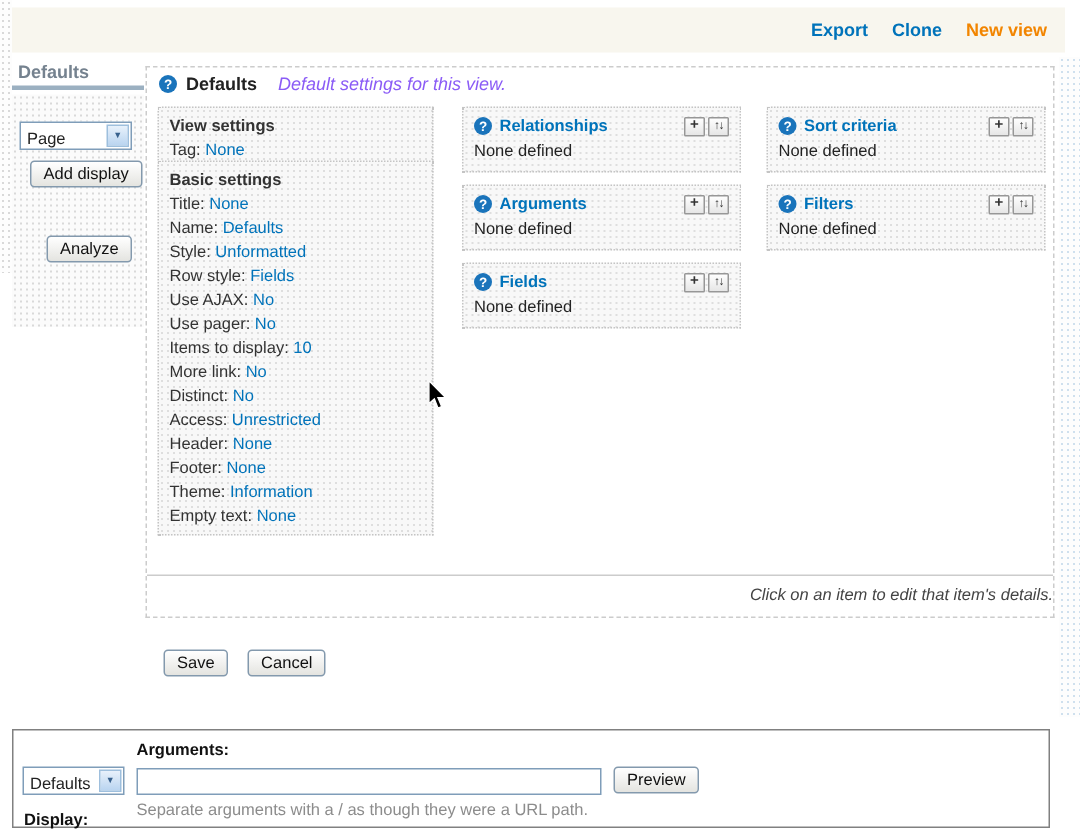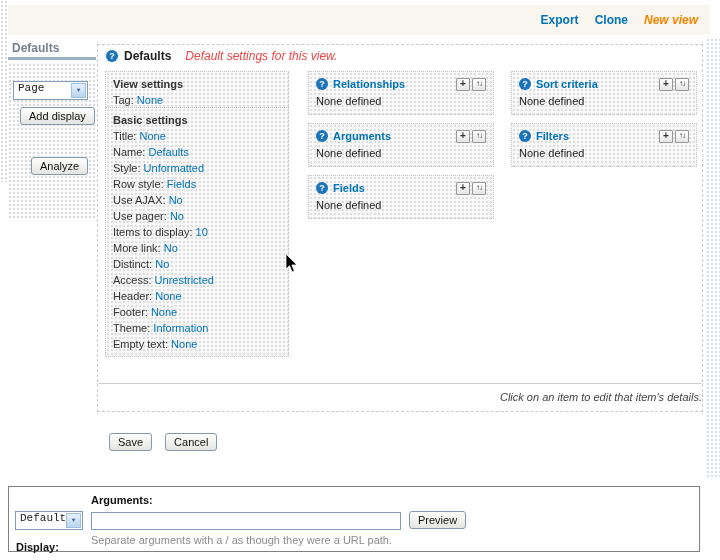--- a/index.html
+++ b/index.html
@@ -15,52 +15,52 @@
     background-image: radial-gradient(#cfe0ee 0.8px, transparent 0.9px); }
 
   
   .header-bar { position:absolute; left:8px; top:5px; width:702px; height:30px;
     background:#f8f6ee; display:flex; align-items:center; padding:0 12px 0 30px; }
   .header-text { font-weight:bold; font-size:12px; color:#222; }
   .header-text .prefix { margin-right:4px; }
   .header-text em { font-style:italic; }
   .header-links { margin-left:auto; display:flex; gap:16px;padding-left:10px; }
   .header-links a { color:#0073ba; font-weight:bold; font-size:12px; text-decoration:none; cursor:pointer; }
-  .header-links a.new-view { color:#f28500; font-style:italic; }
+  .header-links a.new-view { color:#f28500; }
 
   
   .sidebar-tab { position:absolute; left:8px; top:38px; width:88px; height:22px;
     color:#75828f; font-weight:bold; font-size:12px; padding:3px 0 0 4px;
     border-bottom:3px solid #9bb0c1; cursor:pointer; background:#fff; }
   .sidebar-body { position:absolute; left:8px; top:63px; width:88px; height:155px;
     background-color:#fbfbfb;
     background-image: radial-gradient(#d9d9d9 0.8px, transparent 0.9px); background-size:4px 4px; }
 
   
   .xp-select { position:relative; height:19px; border:1px solid #7f9db9; background:#fff;
-    display:flex; align-items:flex-start; padding-left:4px; cursor:pointer;font-family:Liberation Mono, monospace; }
+    display:flex; align-items:flex-end; padding-left:4px; cursor:pointer; }
   .xp-select .arrow { position:absolute; right:1px; top:1px; bottom:1px; width:15px;
     background:linear-gradient(#e8f1fb,#b9d4f0); border:1px solid #9ebfdd;
     display:flex; align-items:center; justify-content:center; font-size:6px; color:#38618d; }
   .sel-page { position:absolute; left:5px; top:18px; width:75px; }
   .sel-defaults { position:absolute; left:6px; top:24px; width:68px; }
 
   
   .xp-btn { display:inline-block; border:1px solid #8399ad; border-radius:3px;
     background:linear-gradient(#ffffff,#e4e4e0); font-family:"Liberation Sans",sans-serif;
     font-size:11px; color:#111; padding:2px 8px; cursor:pointer; }
   .btn-add-display { position:absolute; left:12px; top:44px; }
   .btn-analyze { position:absolute; left:23px; top:94px; }
 
   
   .main-panel { position:absolute; left:97px; top:44px; width:606px; height:368px;
     border:1px dashed #ccc; background:#fff; }
   .panel-title { position:absolute; left:8px; top:4px; display:flex; align-items:center; gap:6px; }
   .panel-title-text { font-weight:bold; font-size:12px; color:#222; }
-  .panel-subtitle { font-style:italic; font-size:12px; color:#ef4444; margin-left:8px; }
+  .panel-subtitle { font-style:italic; font-size:12px; color:#8b5cf6; margin-left:8px; }
 
   .help-icon { width:12px; height:12px; border-radius:50%; background:#1a74bb; color:#fff;
     font-size:9px; font-weight:bold; display:inline-flex; align-items:center;
     justify-content:center; flex:0 0 auto; cursor:pointer; }
 
   .box { position:absolute; background-color:#f8f8f8;
     background-image: radial-gradient(#dedede 0.8px, transparent 0.9px); background-size:4px 4px;
     border:1px dotted #c4c4c4; padding:4px 7px; }
   .box-header { display:flex; align-items:center; gap:5px; height:16px; }
   .box-header .box-title { color:#0073ba; font-weight:bold; text-decoration:none; cursor:pointer; }

